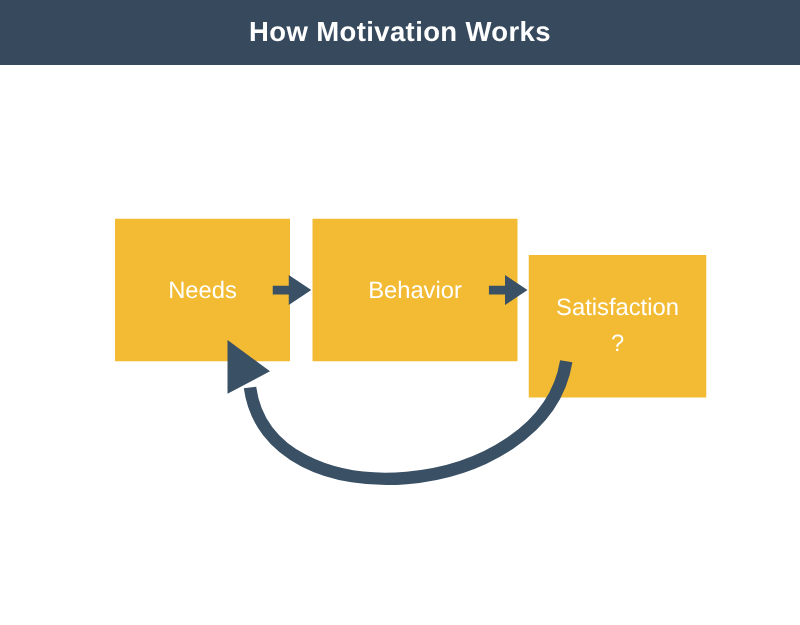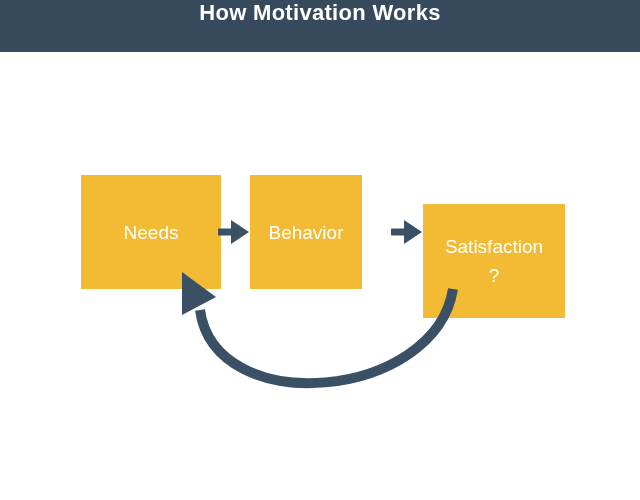--- a/index.html
+++ b/index.html
@@ -13,41 +13,41 @@
   .stage{
     position:relative;
     width:640px;height:500px;
     background:#ffffff;
     overflow:hidden;
   }
   .titlebar{
     position:absolute;left:0;top:0;
     width:640px;height:52px;
     background:var(--header-bg);
-    display:flex;align-items:flex-start;justify-content:center;
+    display:flex;align-items:center;justify-content:center;
   }
   .titlebar .page-title{
     color:var(--text);
     font-size:22px;
     font-weight:bold;
     margin:0;
     letter-spacing:.3px;
   }
   .flow-box{
     position:absolute;top:175px;
-    width:112px;height:114px;
+    width:164px;height:114px;
     background:var(--box-bg);
     color:var(--text);
     display:flex;flex-direction:column;
     align-items:center;justify-content:center;
     font-size:19px;line-height:29px;
     text-align:center;
     user-select:none;
   }
-  #box-needs{left:81px;width:140px;}
+  #box-needs{left:92px;width:140px;}
   #box-behavior{left:250px;}
   #box-satisfaction{left:423px;width:142px;margin-top:29px;}
   .connector{
     position:absolute;top:218px;
     width:32px;height:28px;
   }
   #connector-1{left:218px;}
   #connector-2{left:391px;}
   .connector svg{display:block;width:100%;height:100%;}
   .connector polygon{fill:var(--arrow);}

